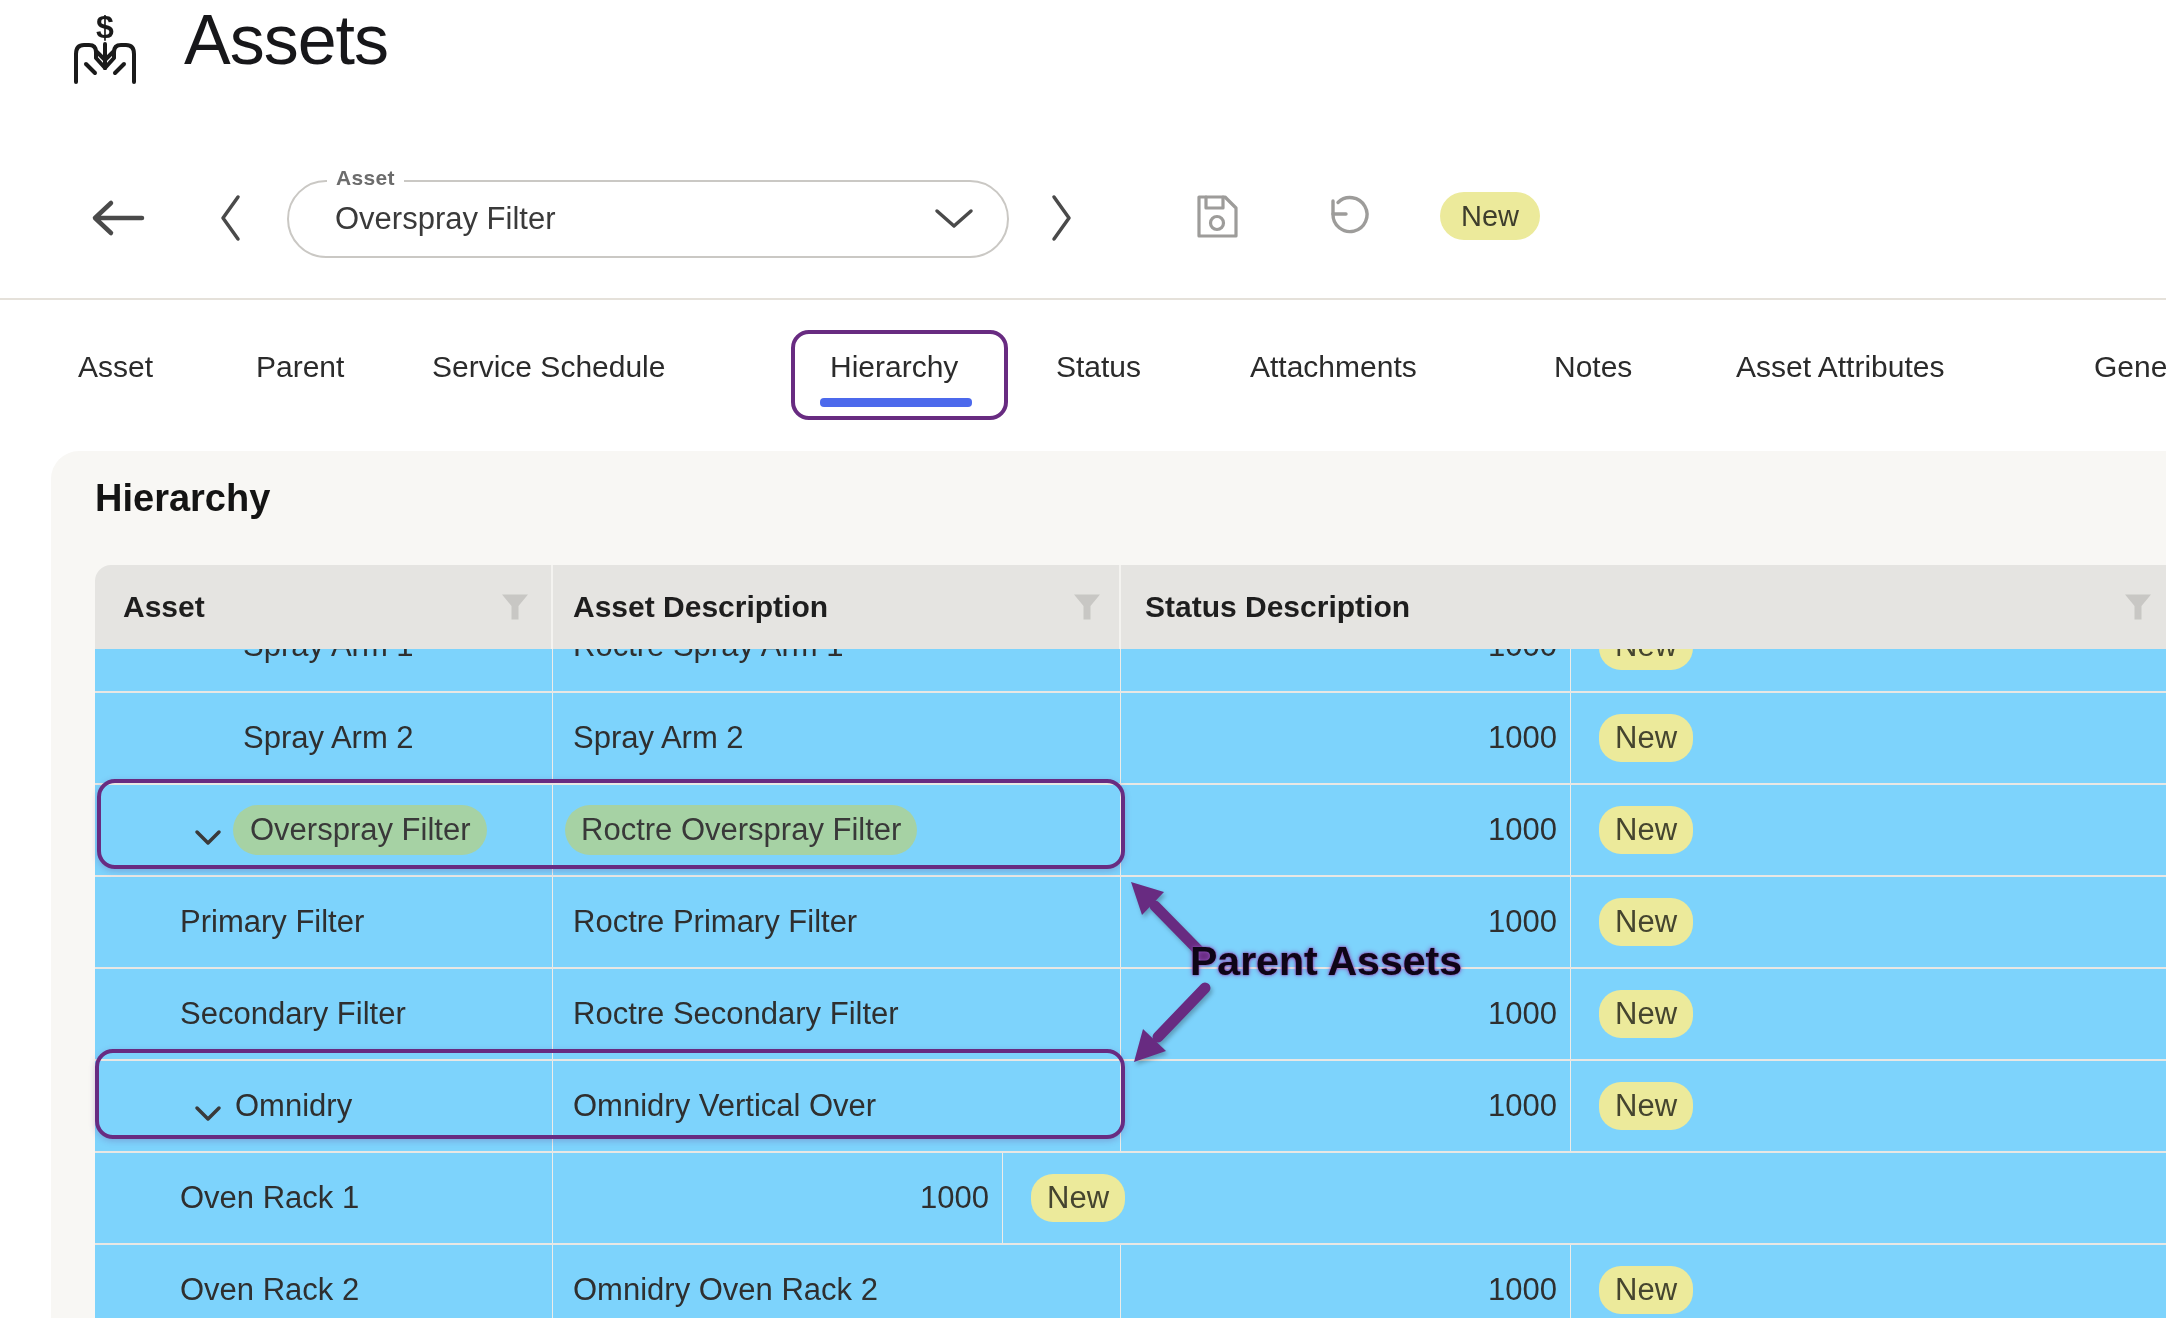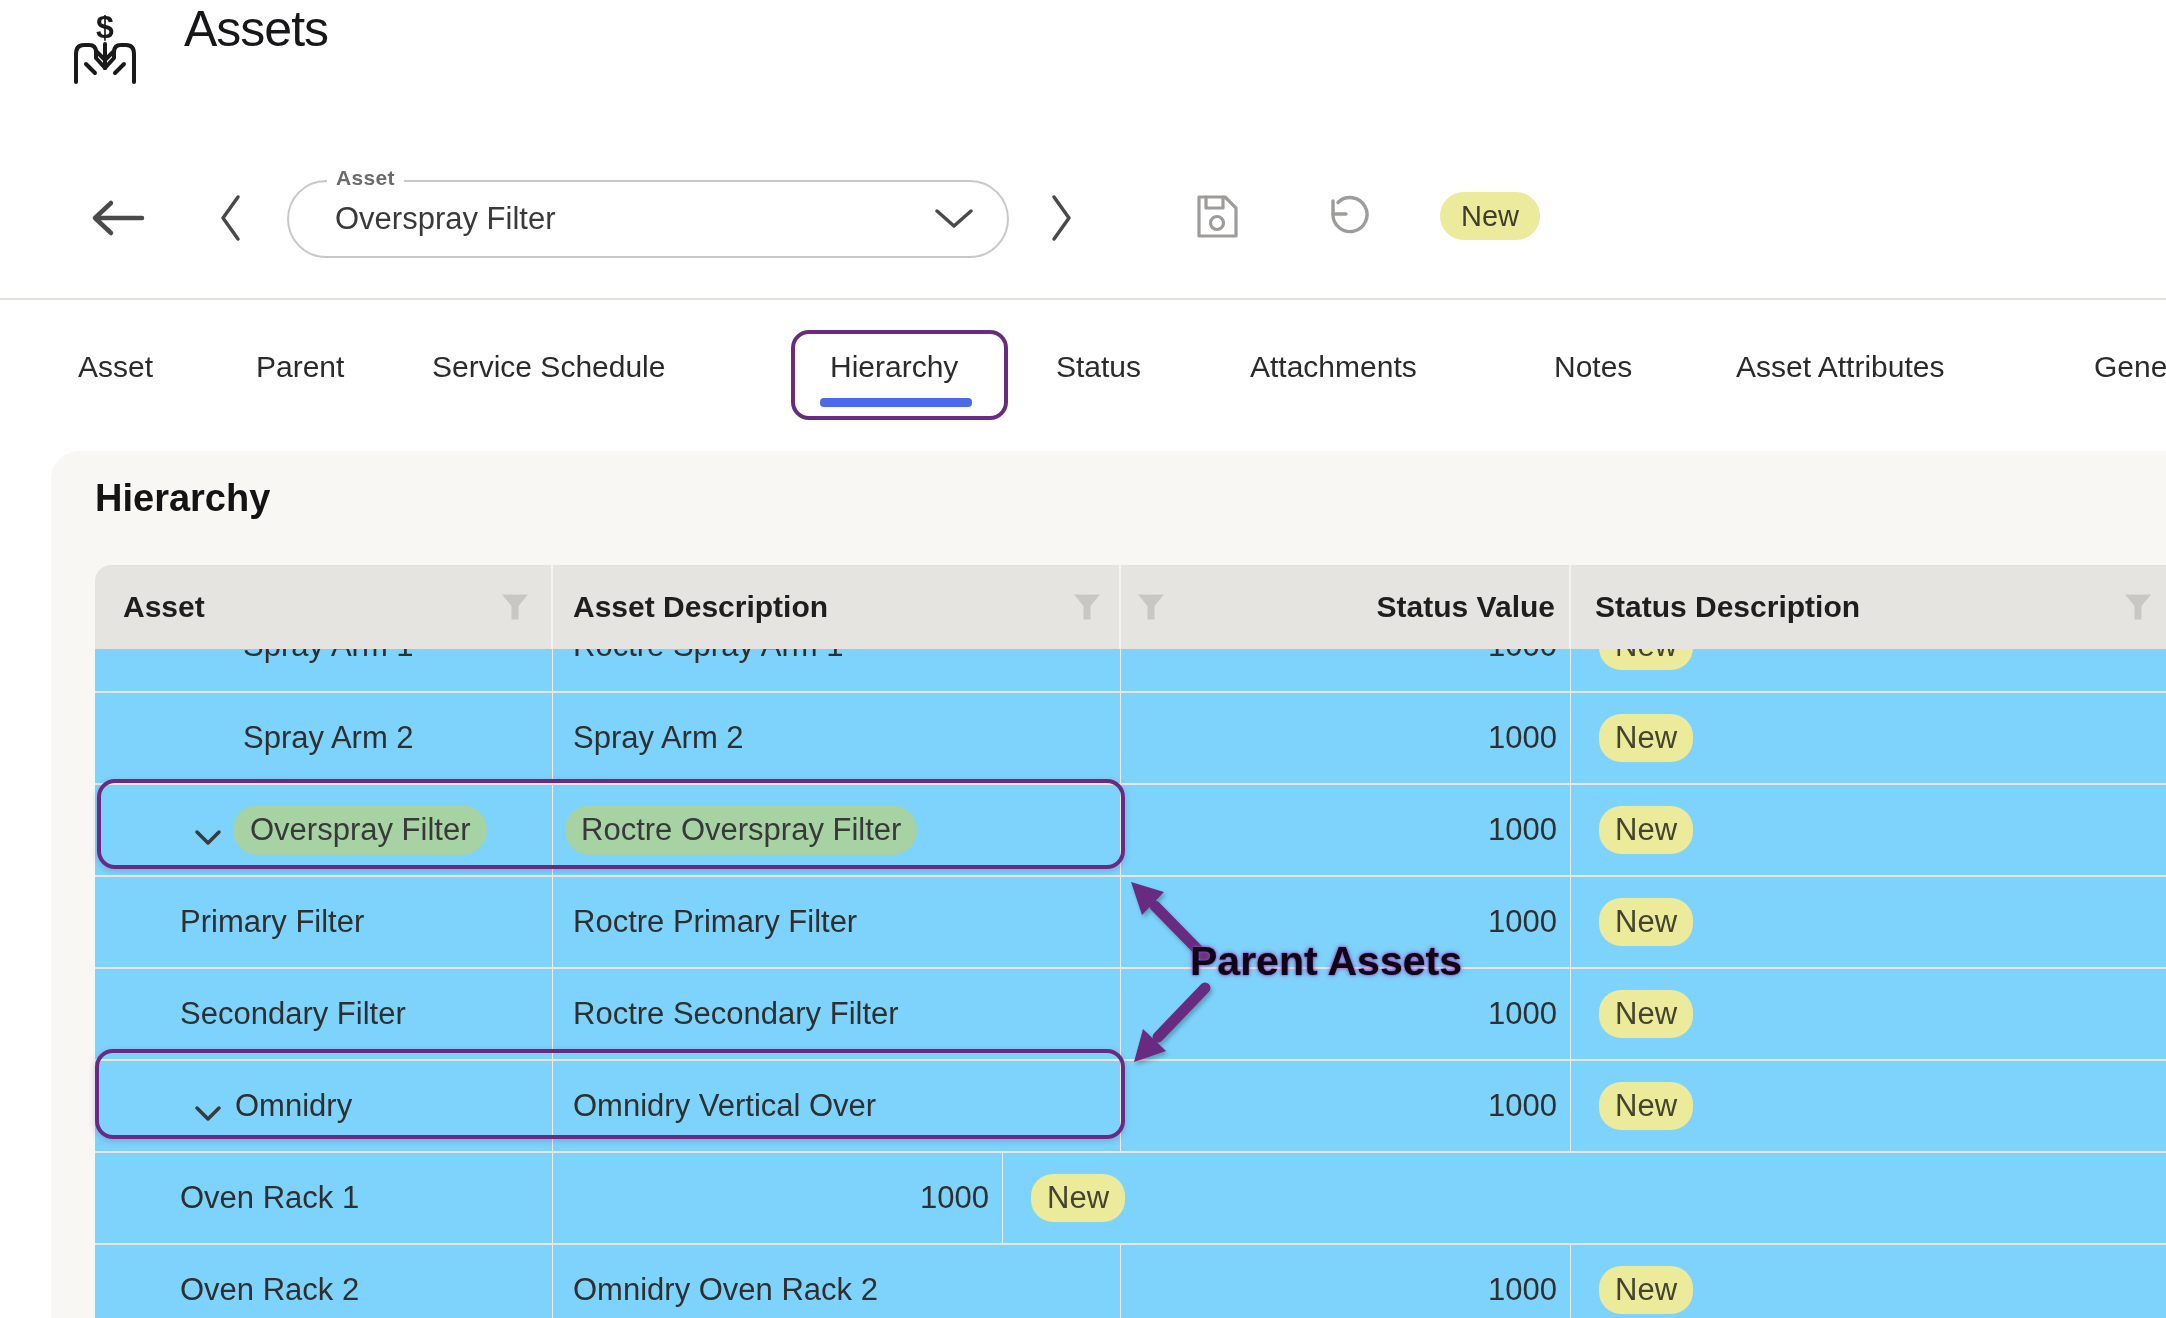--- a/index.html
+++ b/index.html
@@ -6,21 +6,21 @@
   body{
     width:2166px;height:1318px;position:relative;overflow:hidden;
     background:#ffffff;
     font-family:"Liberation Sans","DejaVu Sans",sans-serif;
     color:#2e2e2e;
   }
   .abs{position:absolute;}
 
   
   .app-icon{left:62px;top:10px;width:86px;height:78px;}
-  .app-title{left:184px;top:0px;margin:0;font-size:50px;font-weight:500;color:#17171a;letter-spacing:-1px;}
+  .app-title{left:184px;top:0px;margin:0;font-size:70px;font-weight:500;color:#17171a;letter-spacing:-1px;}
 
   
   .nav-back{left:88px;top:198px;width:58px;height:40px;cursor:pointer;}
   .nav-prev{left:216px;top:192px;width:28px;height:52px;cursor:pointer;}
   .nav-next{left:1048px;top:192px;width:28px;height:52px;cursor:pointer;}
   .asset-select{
     left:287px;top:180px;width:718px;height:74px;
     border:2px solid #cac8c4;border-radius:40px;background:#fff;
   }
   .asset-select-label{
@@ -175,26 +175,20 @@
           <span class="funnel"><svg width="28" height="28" viewBox="0 0 28 27">
               <path d="M1,1 H27 L17.5,12.5 V26 H10.5 V12.5 Z" fill="#c8c7c4"></path>
             </svg></span>
         </div>
         <div class="hcell hcell-1">
           <span>Asset Description</span>
           <span class="funnel"><svg width="28" height="28" viewBox="0 0 28 27">
               <path d="M1,1 H27 L17.5,12.5 V26 H10.5 V12.5 Z" fill="#c8c7c4"></path>
             </svg></span>
         </div>
-        <div class="hcell hcell-2">
-          <span class="funnel"><svg width="28" height="28" viewBox="0 0 28 27">
-              <path d="M1,1 H27 L17.5,12.5 V26 H10.5 V12.5 Z" fill="#c8c7c4"></path>
-            </svg></span>
-          <span>Status Value</span>
-        </div>
         <div class="hcell hcell-3">
           <span>Status Description</span>
           <span class="funnel"><svg width="28" height="28" viewBox="0 0 28 27">
               <path d="M1,1 H27 L17.5,12.5 V26 H10.5 V12.5 Z" fill="#c8c7c4"></path>
             </svg></span>
         </div>
       </div>
     <div class="grid-body">
         <div class="row partial">
           <div class="cell c1">

